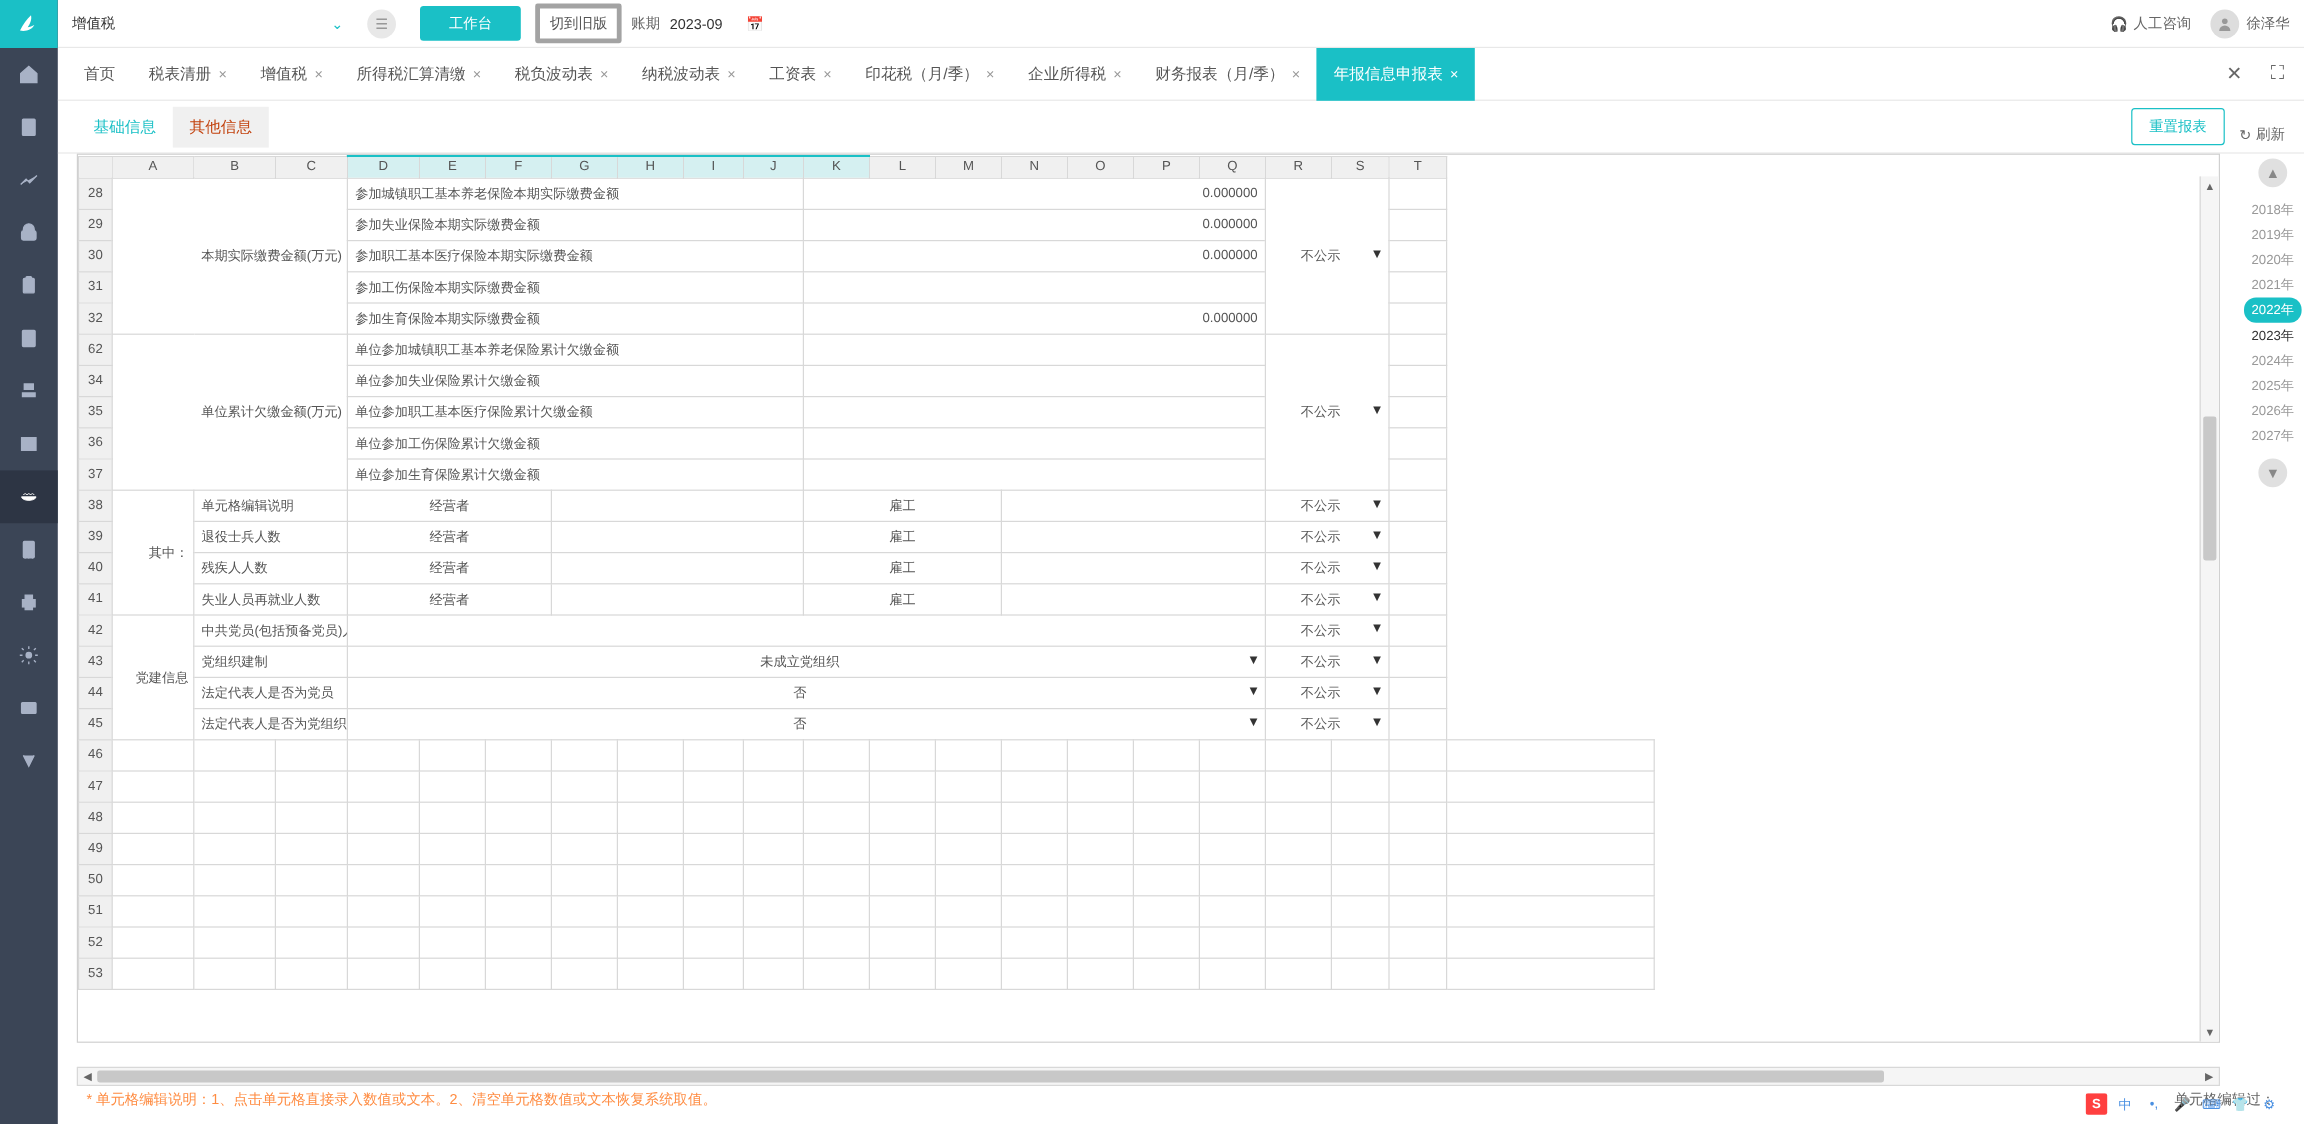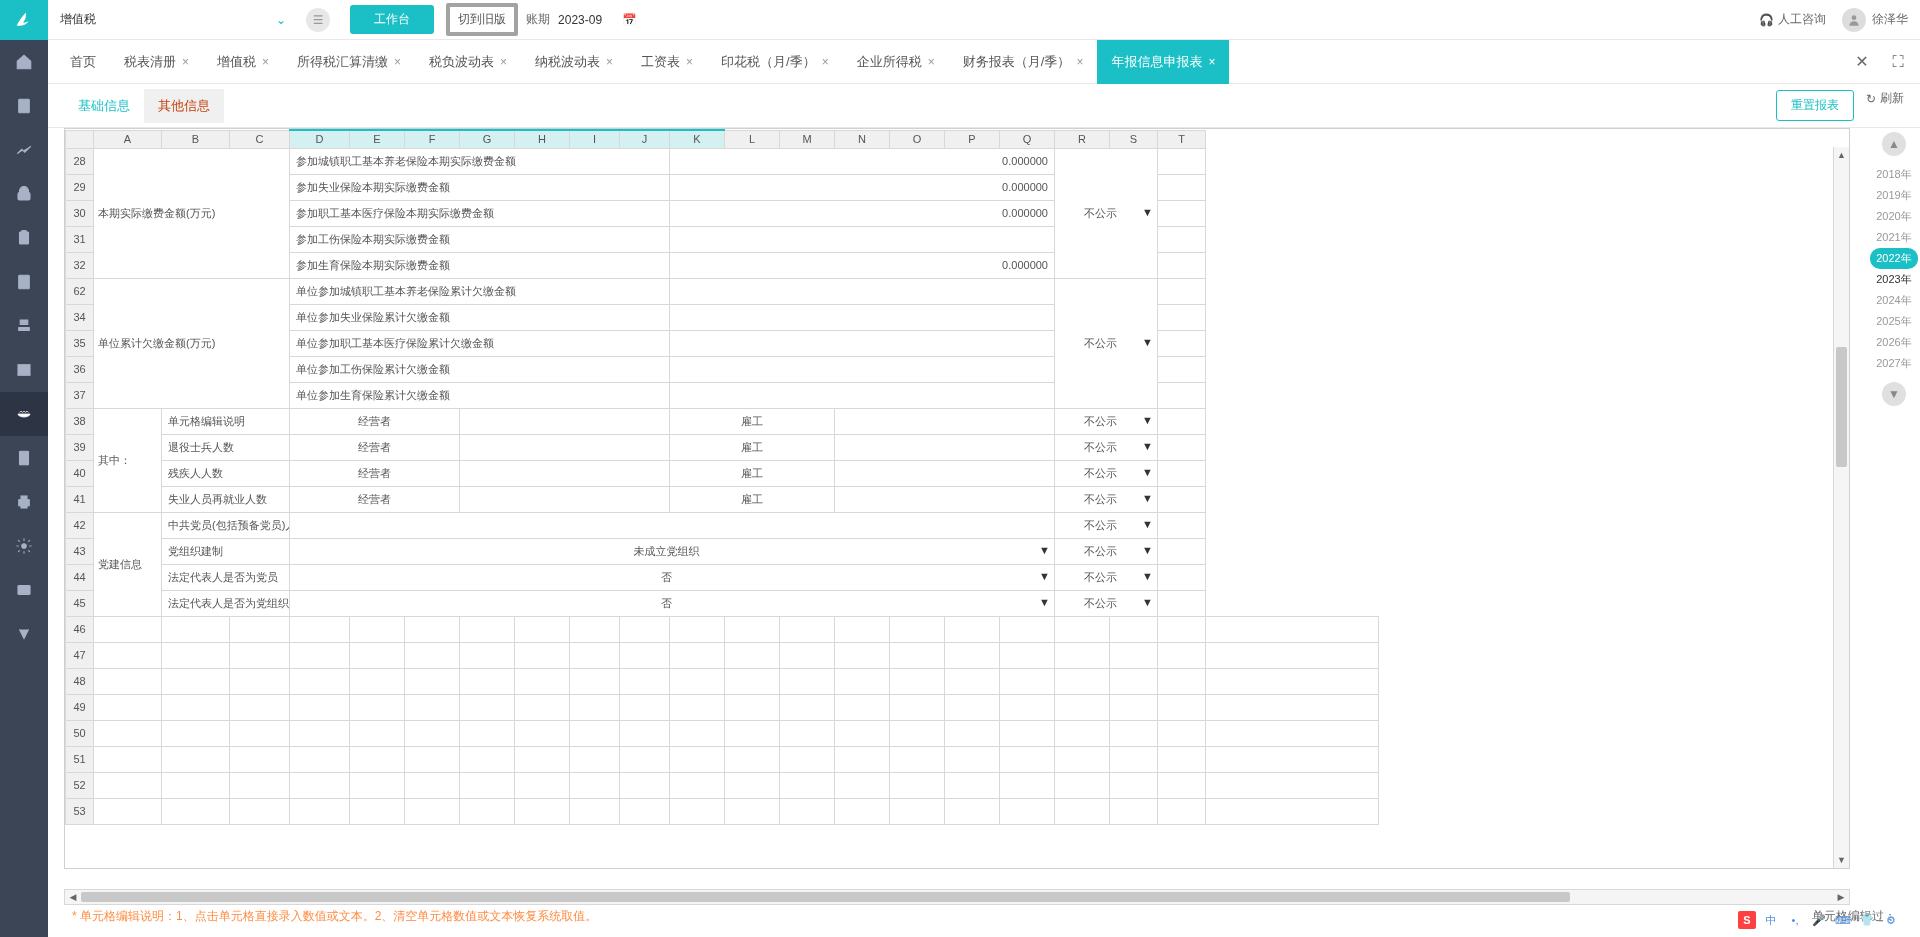--- a/index.html
+++ b/index.html
@@ -29,33 +29,33 @@
 .tab{padding:0 14px;height:44px;display:flex;align-items:center;gap:6px;cursor:pointer;color:#555;font-size:13px;white-space:nowrap}
 .tab.active{background:#1ac0c6;color:#fff}
 .tab .x{color:#999;font-size:12px}
 .tab.active .x{color:#fff}
 .tabs-right{margin-left:auto;display:flex;align-items:center;gap:8px}
 .tabs-right .icon-btn{width:28px;height:28px;display:flex;align-items:center;justify-content:center;cursor:pointer;color:#666;font-size:16px}
 .subtabs-row{display:flex;align-items:center;height:44px;padding:0 16px;border-bottom:1px solid #e8e8e8}
 .subtab{padding:8px 14px;cursor:pointer;color:#666;font-size:13px}
 .subtab.active{color:#1ac0c6}
 .subtab.inactive{background:#f0f0f0;color:#c2410c}
-.subtabs-right{margin-left:auto;display:flex;align-items:flex-start;gap:12px}
+.subtabs-right{margin-left:auto;display:flex;align-items:flex-end;gap:12px}
 .reset-btn{border:1px solid #1ac0c6;color:#1ac0c6;background:#fff;padding:6px 14px;border-radius:3px;cursor:pointer;font-size:12px}
 .refresh-link{display:flex;align-items:center;gap:4px;color:#666;cursor:pointer}
 .sheet-area{position:absolute;top:88px;left:16px;right:70px;bottom:50px}
 .sheet-container{border:1px solid #d0d0d0;position:relative;height:calc(100% - 18px)}
 .sheet-scrollarea{overflow:hidden;height:100%}
 table.sheet{border-collapse:collapse;width:1314px;table-layout:fixed}
 table.sheet th,table.sheet td{border:1px solid #d8d8d8;height:20px;font-size:11px;color:#555;padding:0 4px;overflow:hidden;white-space:nowrap}
 table.sheet thead th{background:#f0f0f0;font-weight:normal;text-align:center;height:18px;position:sticky;top:0}
 table.sheet thead th.current-col{background:#d5f0f1;border-top:2px solid #1ac0c6}
 table.sheet .rownum{background:#f0f0f0;text-align:center;width:28px}
 table.sheet td.data{height:26px}
-table.sheet td.merged-label{background:#fff;text-align:left}
+table.sheet td.merged-label{background:#fff;text-align:right}
 table.sheet td.field-label{background:#fff;padding-left:6px}
 table.sheet td.num{text-align:right;padding-right:6px}
 table.sheet td.center{text-align:center}
 .dd-arrow{float:right;color:#333}
 .vscroll{position:absolute;right:0;top:18px;bottom:0;width:16px;background:#f5f5f5;border-left:1px solid #d8d8d8}
 .vscroll-thumb{position:absolute;left:2px;right:2px;background:#c8c8c8;border-radius:2px}
 .vscroll-up,.vscroll-down{position:absolute;left:0;right:0;height:16px;text-align:center;font-size:9px;color:#666;line-height:16px}
 .vscroll-up{top:0}.vscroll-down{bottom:0}
 .hscroll{position:absolute;left:0;right:0;bottom:-18px;height:16px;background:#f5f5f5;border:1px solid #d8d8d8;display:flex}
 .hscroll-left,.hscroll-right{width:16px;text-align:center;font-size:9px;color:#666;line-height:14px}

